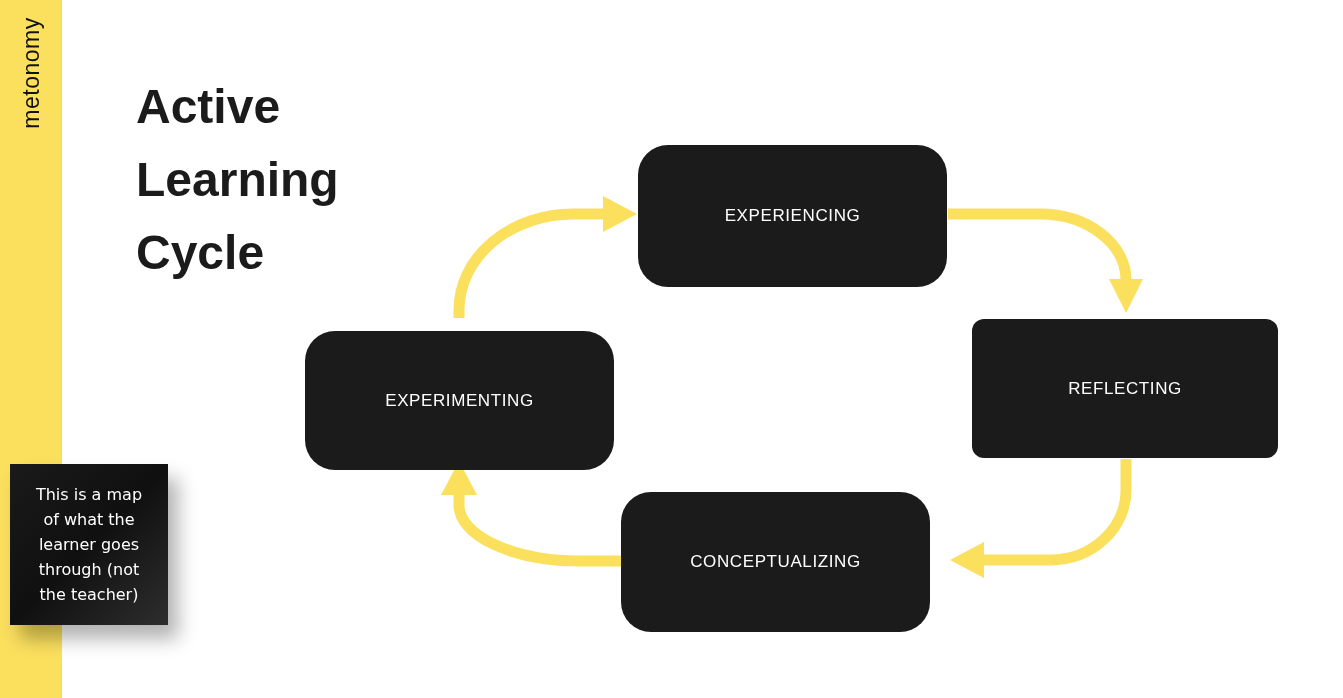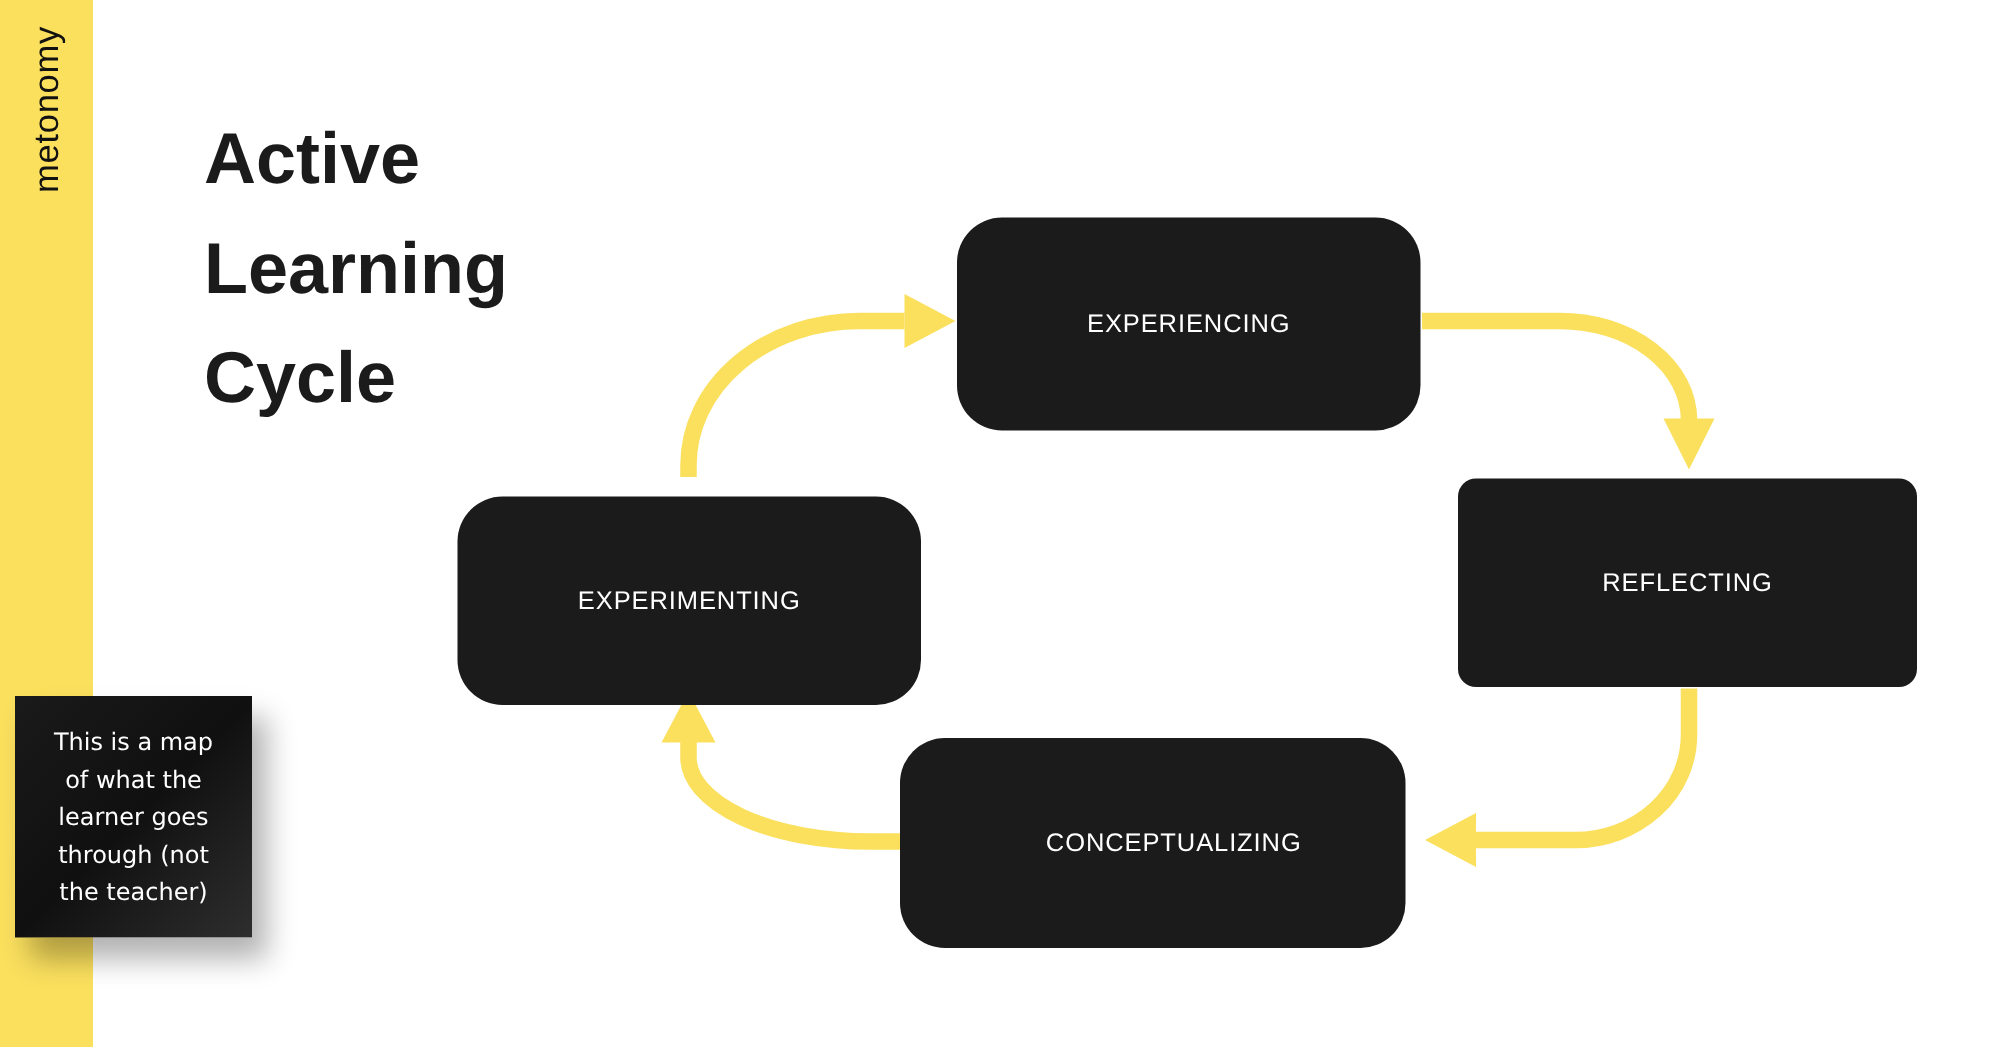--- a/index.html
+++ b/index.html
@@ -56,21 +56,21 @@
     align-items: center;
     justify-content: center;
     color: var(--node-text);
     font-weight: normal;
     font-size: 17px;
     letter-spacing: 0.6px;
     white-space: nowrap;
   }
   #node-experiencing   { left: 638px; top: 145px; width: 309px; height: 142px; }
   #node-reflecting     { left: 972px; top: 319px; width: 306px; height: 139px; border-radius: 12px; }
-  #node-conceptualizing{ left: 600px; top: 492px; width: 309px; height: 140px; padding-left: 28px; }
+  #node-conceptualizing{ left: 621px; top: 492px; width: 309px; height: 140px; }
   #node-experimenting  { left: 305px; top: 331px; width: 309px; height: 139px; }
   .arrows-layer {
     position: absolute;
     left: 0; top: 0;
     width: 1343px;
     height: 698px;
     pointer-events: none;
   }
   .arrow-path {
     fill: none;

